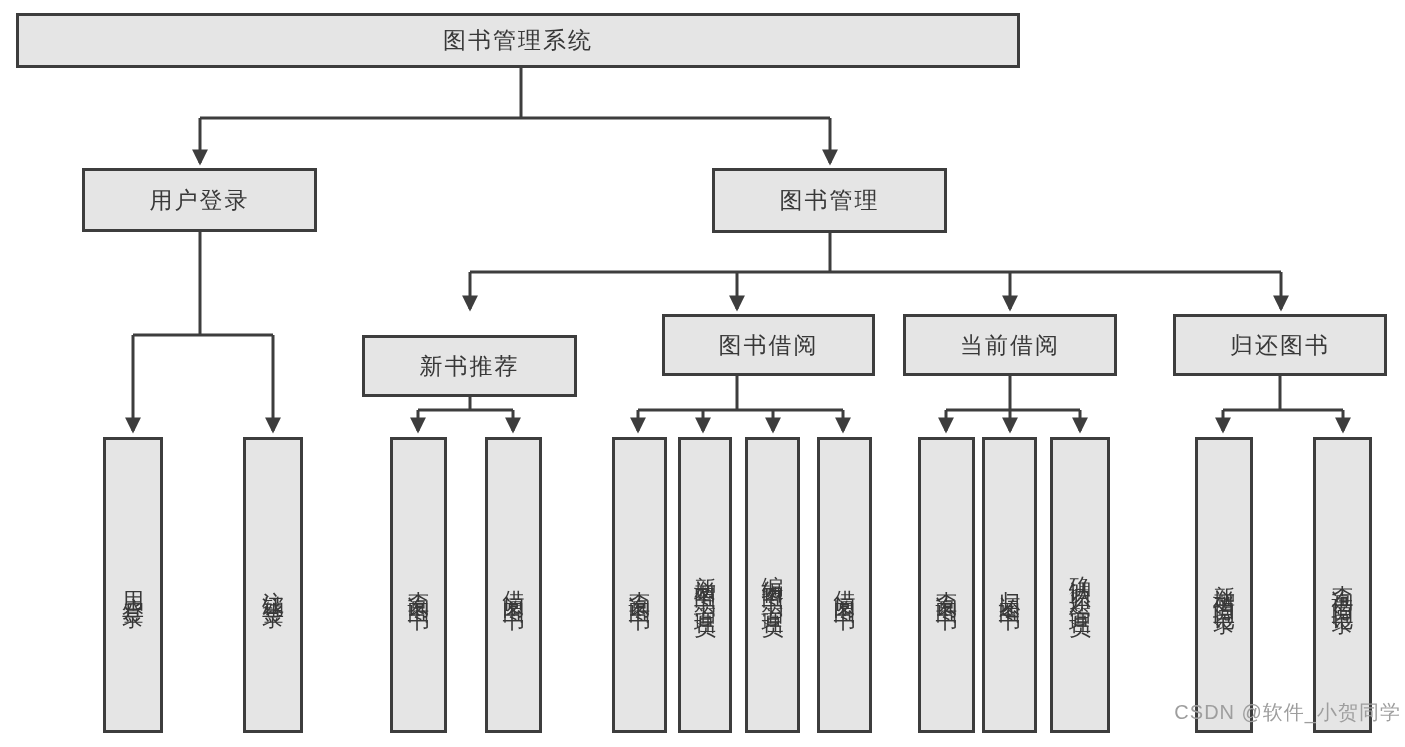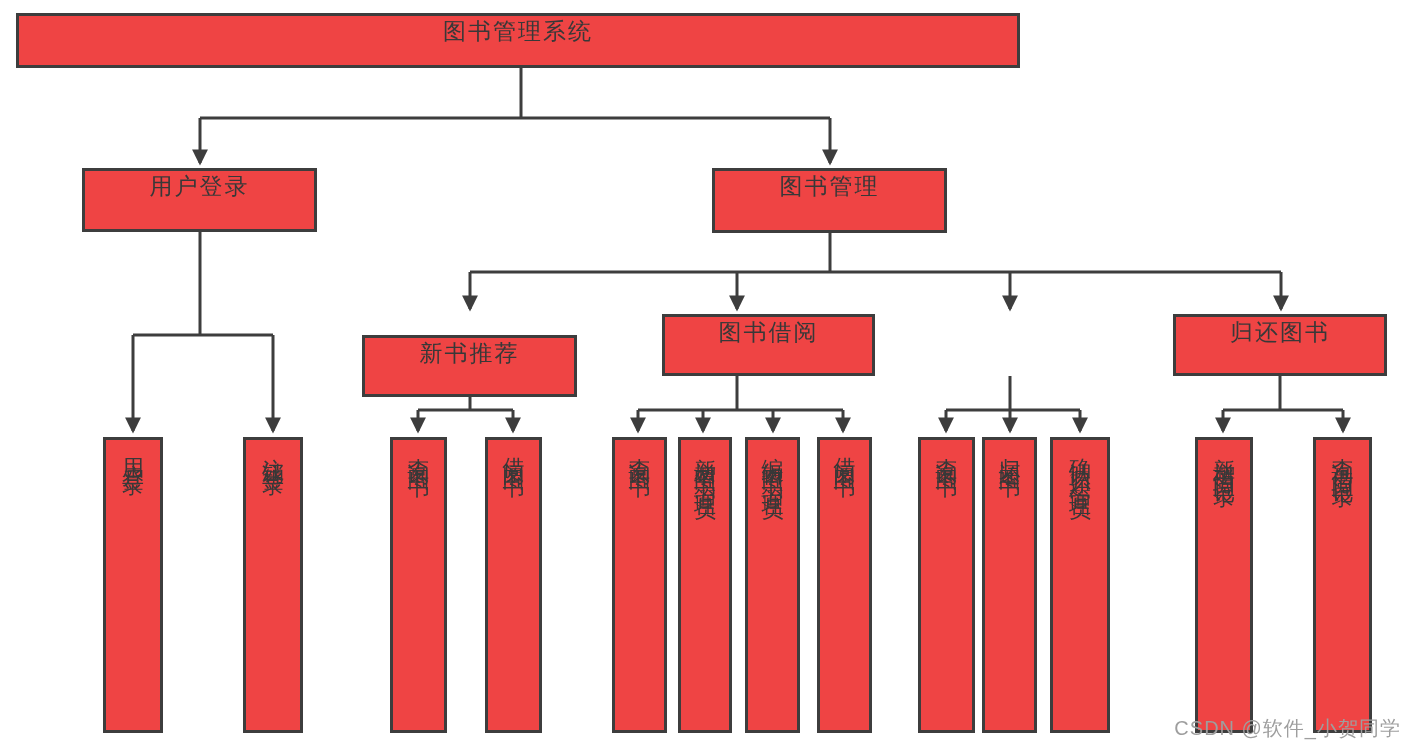--- a/index.html
+++ b/index.html
@@ -7,31 +7,31 @@
     width:1405px;height:747px;position:relative;overflow:hidden;
     background:var(--background,#ffffff);
     font-family:"Liberation Sans","DejaVu Sans",sans-serif;
   }
   #stage{position:absolute;left:0;top:0;width:1405px;height:747px;}
   svg.connectors{position:absolute;left:0;top:0;z-index:1;}
   svg.connectors path{stroke:var(--line,#3d3d3d);stroke-width:3;fill:none;}
   #arrowhead path{fill:var(--line,#3d3d3d);stroke:none;}
   .box{
     position:absolute;box-sizing:border-box;z-index:2;
-    border:3px solid var(--line,#3a3a3a);background:#ef4444;
-    display:flex;align-items:flex-start;justify-content:center;
+    border:3px solid var(--line,#3a3a3a);background:#e5e5e5;
+    display:flex;align-items:center;justify-content:center;
     color:var(--text,#383838);
   }
   .h-label{font-size:23px;letter-spacing:2px;white-space:nowrap;}
   .v-label{
     writing-mode:vertical-rl;text-orientation:mixed;
     font-size:22px;letter-spacing:6px;line-height:1;white-space:nowrap;
   }
   .watermark{
-    position:absolute;right:4px;bottom:5px;z-index:3;
+    position:absolute;right:4px;bottom:21px;z-index:3;
     font-size:20px;letter-spacing:1px;
     color:var(--watermark,#9e9e9e);white-space:nowrap;
   }
 </style>
 </head>
 <body>
 
 <div id="stage">
 
   <svg class="connectors" width="1405" height="747" viewBox="0 0 1405 747">
@@ -106,20 +106,23 @@
   <div class="box" style="left:712px;top:168px;width:235px;height:65px;">
     <span class="h-label">图书管理</span>
   </div>
 
   <div class="box" style="left:362px;top:314px;width:215px;height:62px;margin-top:21px;">
     <span class="h-label">新书推荐</span>
   </div>
   <div class="box" style="left:662px;top:314px;width:213px;height:62px;font-family:Liberation Serif, serif;">
     <span class="h-label">图书借阅</span>
   </div>
+  <div class="box" style="left:903px;top:314px;width:214px;height:62px;">
+    <span class="h-label">当前借阅</span>
+  </div>
   <div class="box" style="left:1173px;top:314px;width:214px;height:62px;">
     <span class="h-label">归还图书</span>
   </div>
 
   <div class="box" style="left:103px;top:437px;width:60px;height:296px;">
     <span class="v-label">用户登录</span>
   </div>
   <div class="box" style="left:243px;top:437px;width:60px;height:296px;">
     <span class="v-label">注销登录</span>
   </div>

